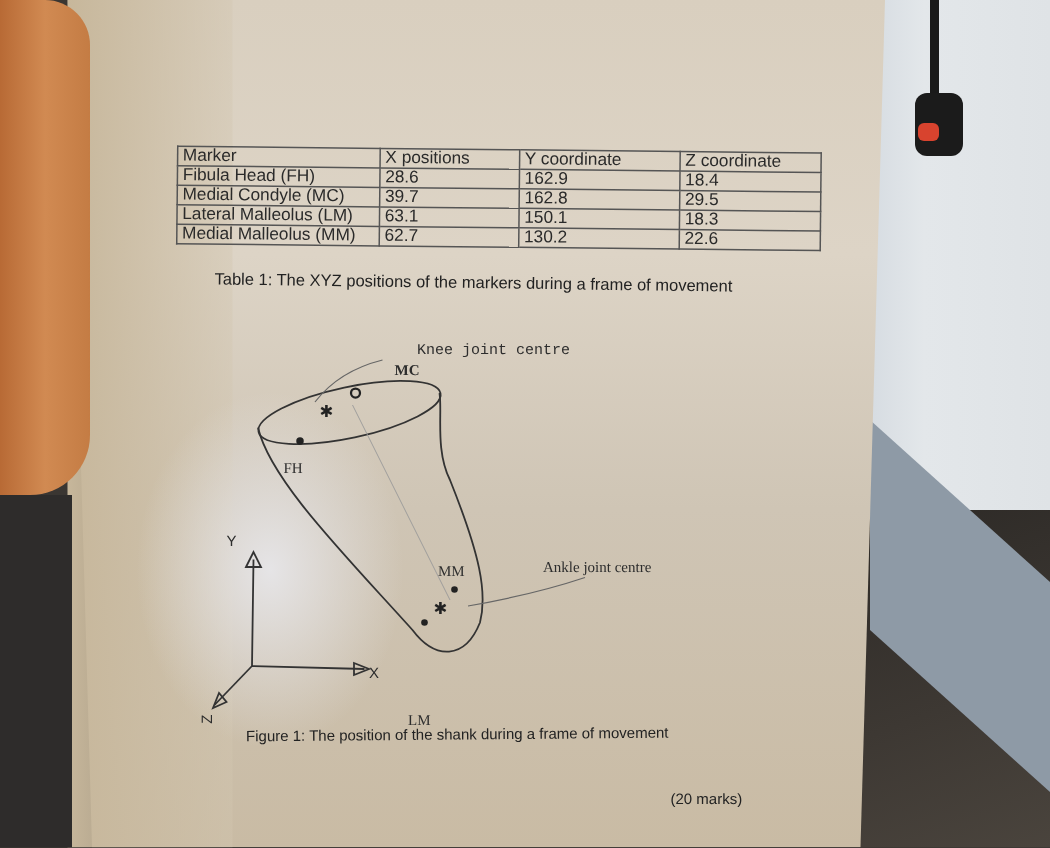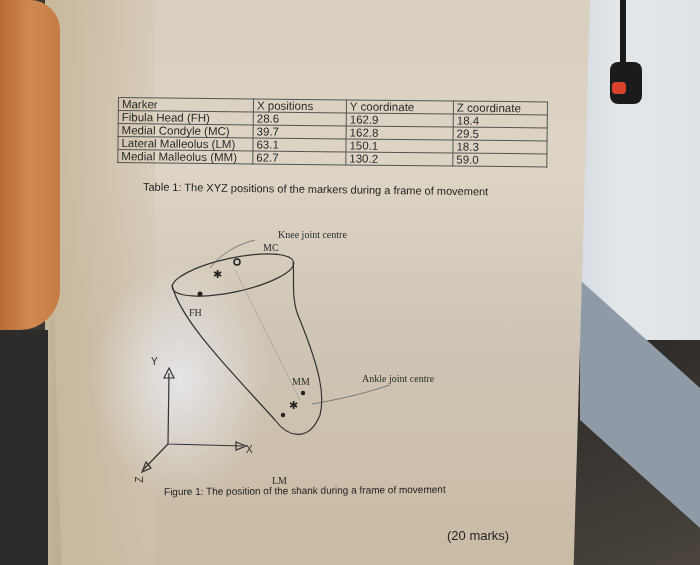--- a/index.html
+++ b/index.html
@@ -60,21 +60,21 @@
     .table th { vertical-align: bottom; }
     .caption {
       position: absolute; left: 143px; top: 183px; font-size: 11px; color: #222;
       transform: rotate(0.8deg);
     }
     .fig-caption {
       position: absolute; left: 164px; top: 485px; font-size: 10px; color: #222;
       transform: rotate(-0.5deg);
     }
     .marks {
-      position: absolute; left: 447px; top: 528px; font-size: 13px; color: #222;
+      position: absolute; left: 447px; top: 528px; font-size: 10px; color: #222;
     }
     .drawing-label {
       position: absolute; font-family: "Liberation Serif", serif; font-size: 10px; color: #2d2d2d;
     }
     svg.diagram { position: absolute; left: 0; top: 0; }
   </style>
 </head>
 <body>
 
 <div class="floor"></div>
@@ -113,21 +113,21 @@
   <tr>
     <td>Lateral Malleolus (LM)</td>
     <td>63.1</td>
     <td>150.1</td>
     <td>18.3</td>
   </tr>
   <tr>
     <td>Medial Malleolus (MM)</td>
     <td>62.7</td>
     <td>130.2</td>
-    <td>59.0</td>
+    <td>22.6</td>
   </tr>
 </tbody>
   </table>
 
 <div class="caption">Table 1: The XYZ positions of the markers during a frame of movement</div>
 
 <svg class="diagram" width="700" height="565">
 
   <g fill="none" stroke="#333" stroke-width="1.2">
     <ellipse cx="233" cy="275" rx="62" ry="17" transform="rotate(-12 233 275)"></ellipse>
@@ -149,22 +149,22 @@
   <g fill="#222">
     <circle cx="237" cy="262" r="3" fill="none" stroke="#222" stroke-width="1.5"></circle>
     <circle cx="200" cy="294" r="2.5"></circle>
     <circle cx="303" cy="393" r="2.2"></circle>
     <circle cx="283" cy="415" r="2.2"></circle>
   </g>
   <text x="213" y="278" font-size="11" fill="#222">✱</text>
   <text x="289" y="409" font-size="11" fill="#222">✱</text>
 </svg>
 
-<div class="drawing-label" style="left:278px; top:229px;">Knee joint centre</div>
-<div class="drawing-label" style="left:263px; top:242px;">MC</div>
+<div class="drawing-label" style="left:278px; top:229px;font-family:Liberation Mono, monospace;">Knee joint centre</div>
+<div class="drawing-label" style="left:263px; top:242px;font-weight:bold;">MC</div>
 <div class="drawing-label" style="left:189px; top:307px;">FH</div>
 <div class="drawing-label" style="left:292px; top:376px;">MM</div>
 <div class="drawing-label" style="left:272px; top:431px;margin-top:44px;">LM</div>
 <div class="drawing-label" style="left:362px; top:361px;margin-top:12px;">Ankle joint centre</div>
 <div class="drawing-label" style="left:151px; top:356px; font-family:'Liberation Sans',sans-serif;">Y</div>
 <div class="drawing-label" style="left:246px; top:444px; font-family:'Liberation Sans',sans-serif;">X</div>
 <div class="drawing-label" style="left:136px; top:474px; font-family:'Liberation Sans',sans-serif; transform:rotate(-90deg);">Z</div>
 
 <div class="fig-caption">Figure 1: The position of the shank during a frame of movement</div>
 <div class="marks">(20 marks)</div>

